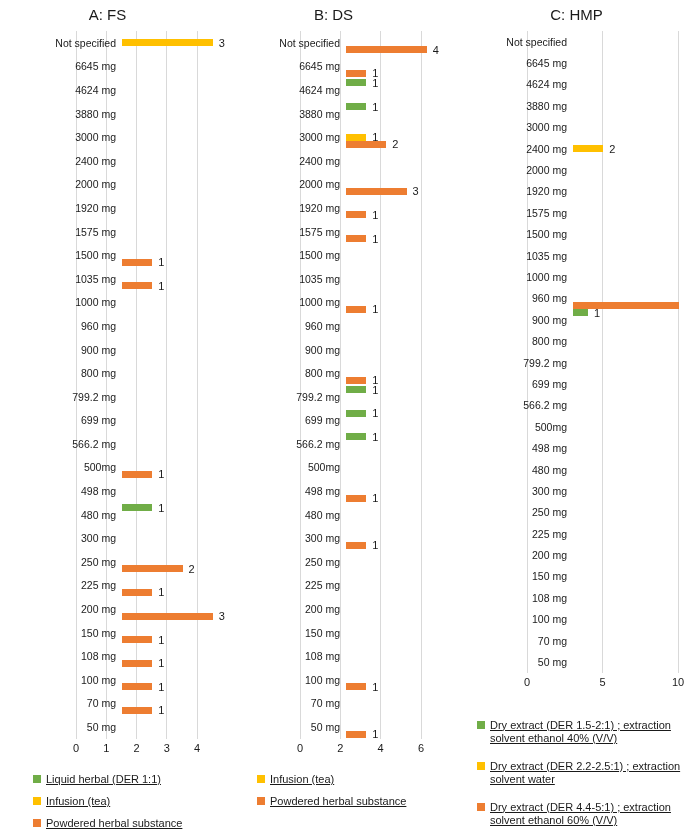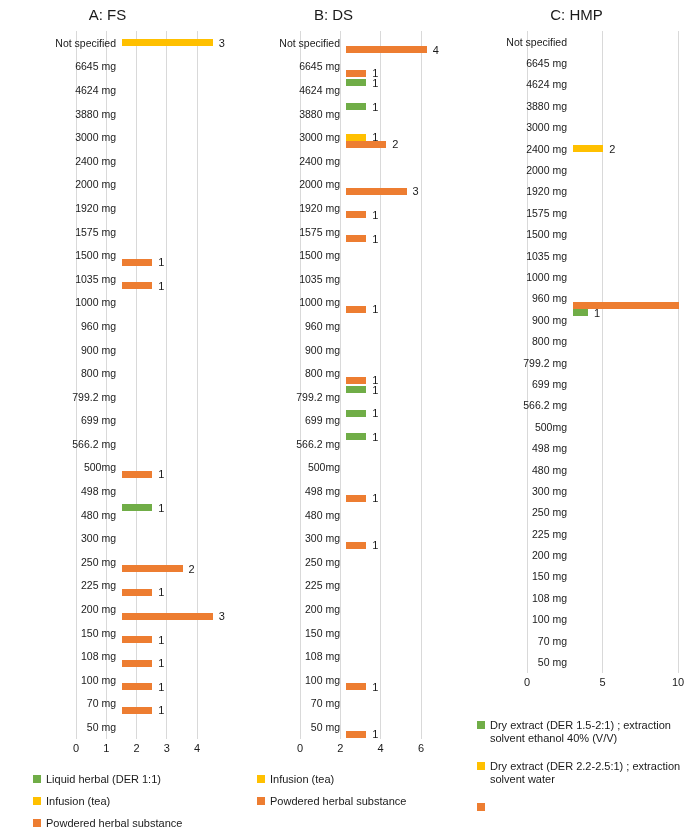--- a/index.html
+++ b/index.html
@@ -29,21 +29,21 @@
            display:flex; flex-direction:column; justify-content:center; }
   .slot { height:7px; display:flex; align-items:center; }
   .bar { height:7px; flex:none; }
   .val { font-size:11px; margin-left:6px; white-space:nowrap; }
 
   .x-axis { height:18px; }
   .x-axis-inner { position:relative; height:100%;
                   margin-left:calc(var(--labelW) + var(--gap)); width:var(--plotW); }
   .tick { position:absolute; top:3px; transform:translateX(-50%); font-size:11px; }
 
-  .legend { margin-top:16px; padding-left:33px; }
+  .legend { margin-top:16px; padding-left:33px;text-decoration:underline; }
   .chart-b .legend { padding-left:29px; }
   .chart-c .legend { margin-top:28px; padding-left:20px; }
   .legend-item { display:flex; margin-bottom:9px; }
   .chart-c .legend-item { margin-bottom:15px; }
   .swatch { width:8px; height:8px; flex:none; margin:2px 5px 0 0; }
   .legend-text { font-size:11px; line-height:13px; }
 </style>
 </head>
 <body>
 
@@ -1156,17 +1156,21 @@
         </div>
         <div class="legend-item">
           <span class="swatch" style="background: rgb(255, 192, 0);"></span>
           <div class="legend-text">
             <div class="legend-line">Dry extract (DER 2.2-2.5:1) ; extraction</div>
             <div class="legend-line">solvent water</div>
           </div>
         </div>
         <div class="legend-item">
           <span class="swatch" style="background: rgb(237, 125, 49);"></span>
+          <div class="legend-text">
+            <div class="legend-line">Dry extract (DER 4.4-5:1) ; extraction</div>
+            <div class="legend-line">solvent ethanol 60% (V/V)</div>
+          </div>
         </div>
       </div>
   </section>
 
 </div>
 
 </body></html>

